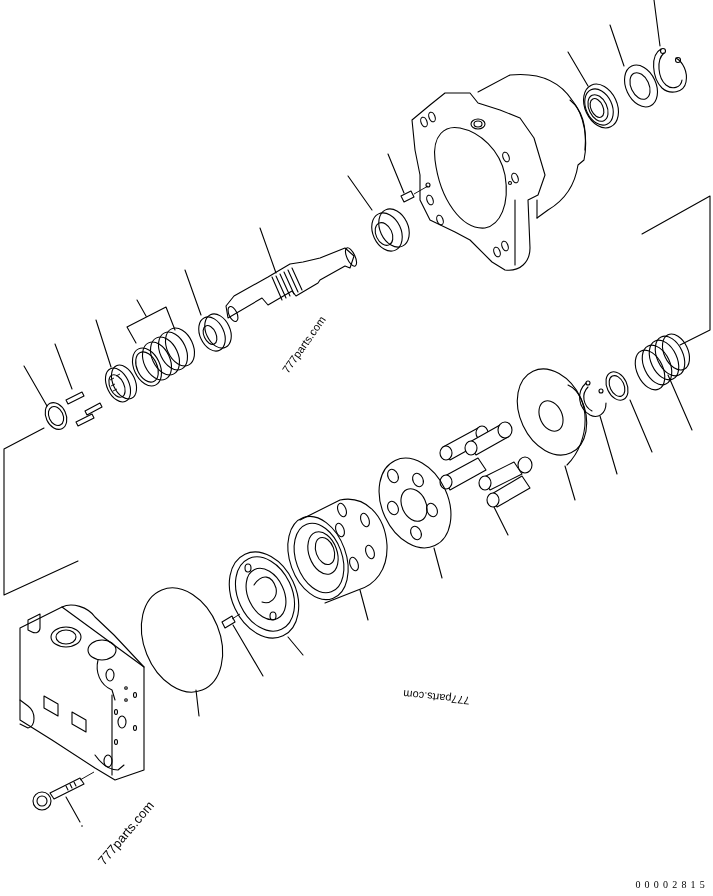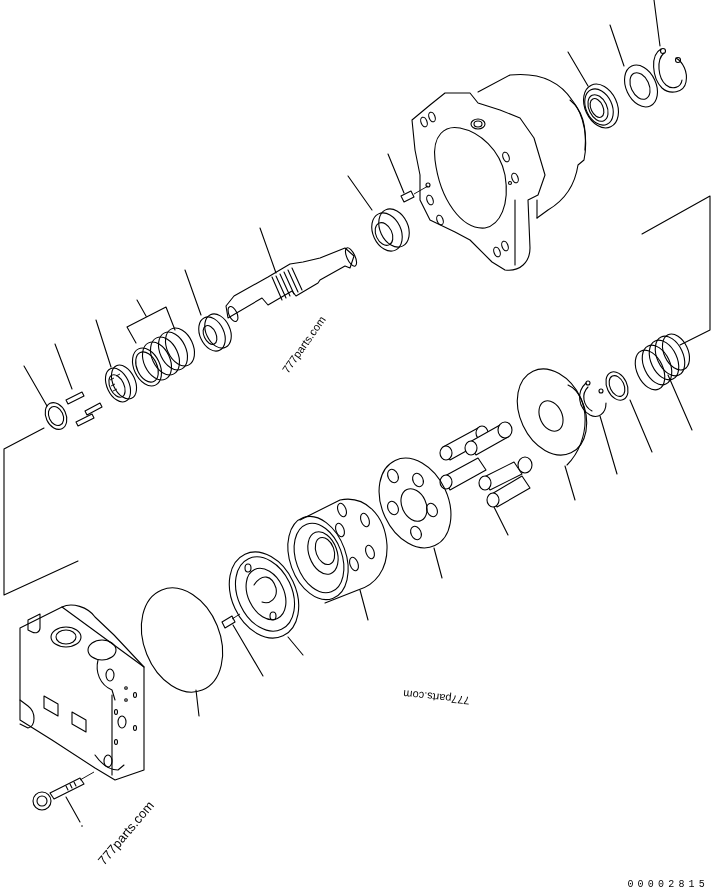--- a/index.html
+++ b/index.html
@@ -4,21 +4,21 @@
   <style>
     html, body { margin: 0; padding: 0; background: #ffffff; }
     body { width: 713px; height: 896px; overflow: hidden; position: relative; font-family: "Liberation Sans", sans-serif; }
     #canvas { position: absolute; left: 0; top: 0; width: 713px; height: 896px; }
     svg { display: block; }
     .ln { fill: none; stroke: #000; stroke-width: 1.1; stroke-linecap: round; stroke-linejoin: round; }
     .thin { fill: none; stroke: #000; stroke-width: 0.9; }
     .wfill { fill: #fff; stroke: #000; stroke-width: 1.1; stroke-linejoin: round; }
     .wm { font-family: "Liberation Sans", sans-serif; font-size: 11px; fill: #000; }
     .wm-lg { font-family: "Liberation Sans", sans-serif; font-size: 13px; fill: #000; }
-    .docno { position: absolute; right: 4px; bottom: 6px; font-family: Liberation Mono, monospace; font-size: 10px; letter-spacing: 4.2px; color: #000; }
+    .docno { position: absolute; right: 4px; bottom: 6px; font-family: Liberation Serif, serif; font-size: 10px; letter-spacing: 4.2px; color: #000; }
   </style>
 </head>
 <body>
 
 <div id="canvas">
 <svg width="713" height="896" viewBox="0 0 713 896" xmlns="http://www.w3.org/2000/svg">
 
   <g>
     <line class="ln" x1="654" y1="0" x2="660" y2="46"></line>
     <path class="ln" d="M661,49 C650,55 652,78 662,88 C670,95 684,93 686,82 C688,72 683,62 676,58"></path>

